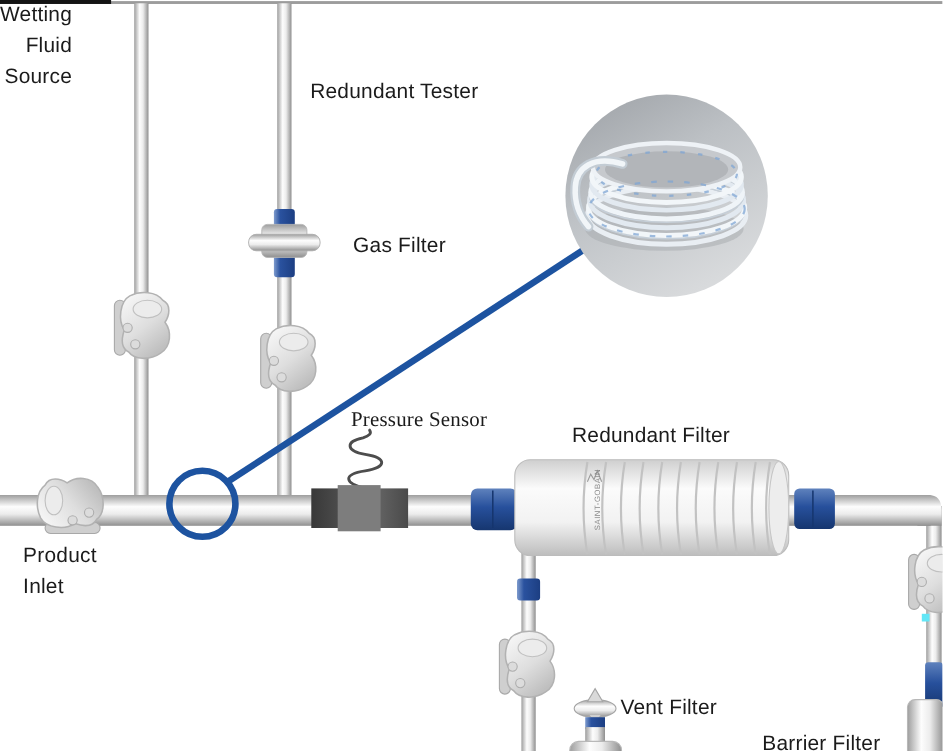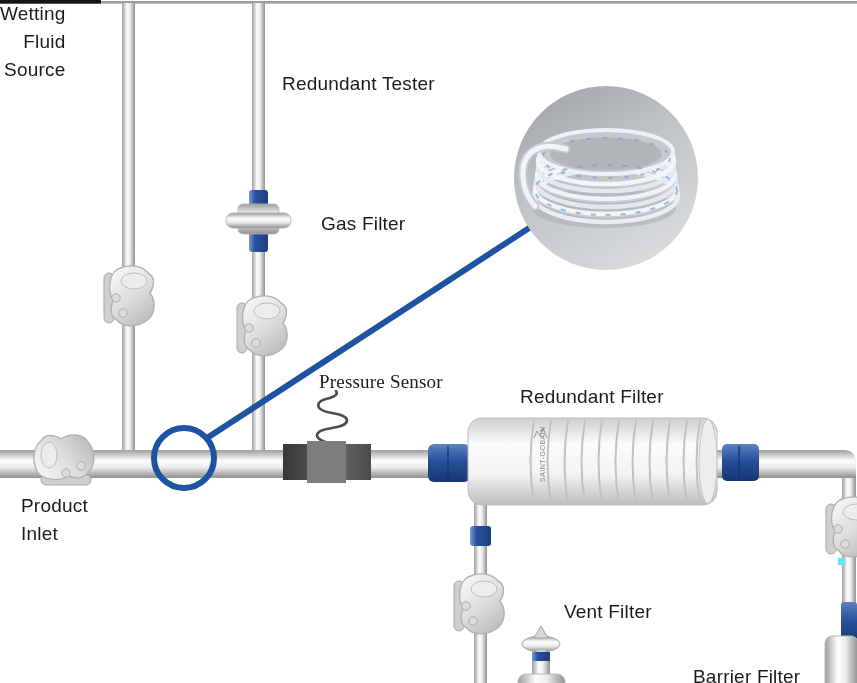--- a/index.html
+++ b/index.html
@@ -178,16 +178,16 @@
 
 <div class="lbl right" style="left:0;top:17;width:105;">Wetting
 Fluid
 Source</div>
 <div class="lbl" style="left:282;top:70px;left:282px;">Redundant Tester</div>
 <div class="lbl" style="left:321px;top:210px;">Gas Filter</div>
 <div class="lbl" style="left:319px;top:368px;font-family:Liberation Serif, serif;">Pressure Sensor</div>
 <div class="lbl" style="left:520px;top:383px;">Redundant Filter</div>
 <div class="lbl" style="left:21px;top:492px;">Product
 Inlet</div>
-<div class="lbl" style="left:564px;top:598px;">Vent Filter</div>
+<div class="lbl" style="left:564px;top:630px;">Vent Filter</div>
 <div class="lbl" style="left:693px;top:663px;">Barrier Filter</div>
 
 </div>
 
 </body></html>

